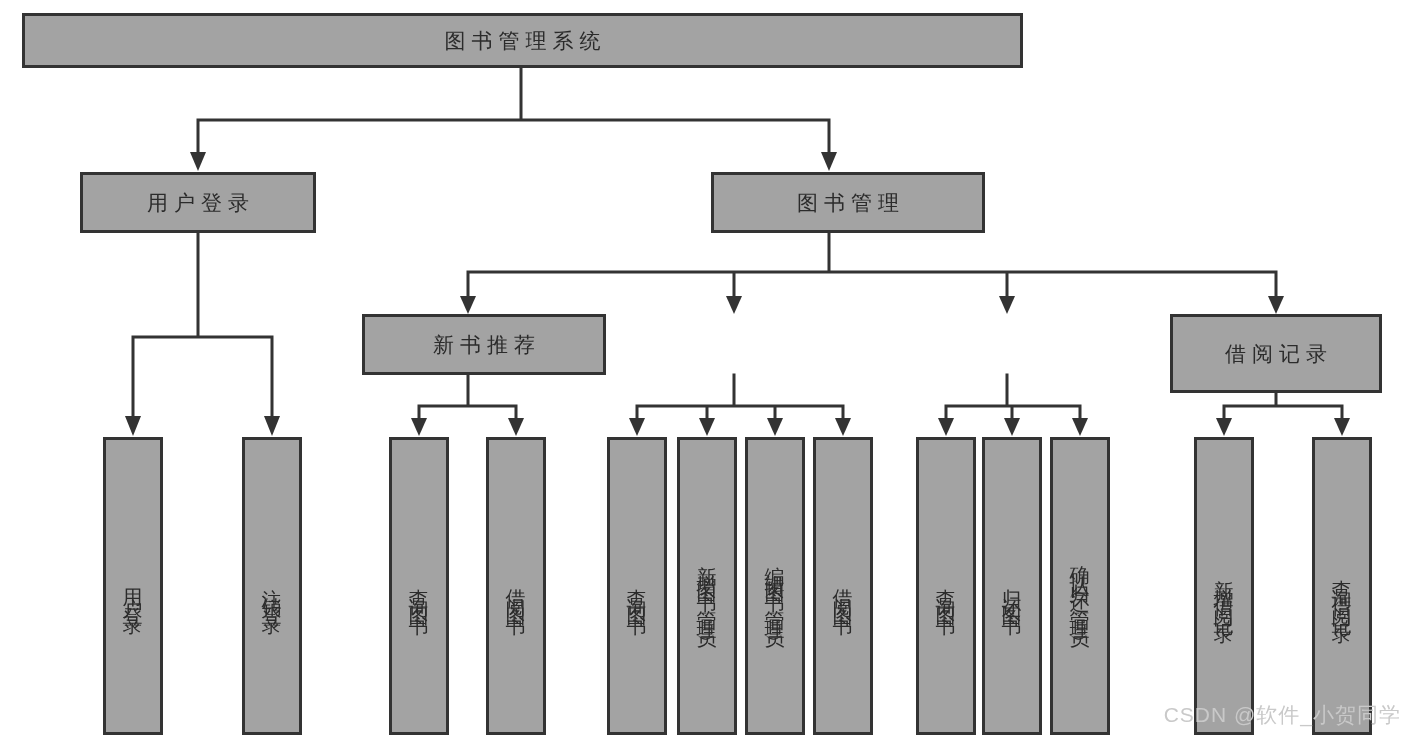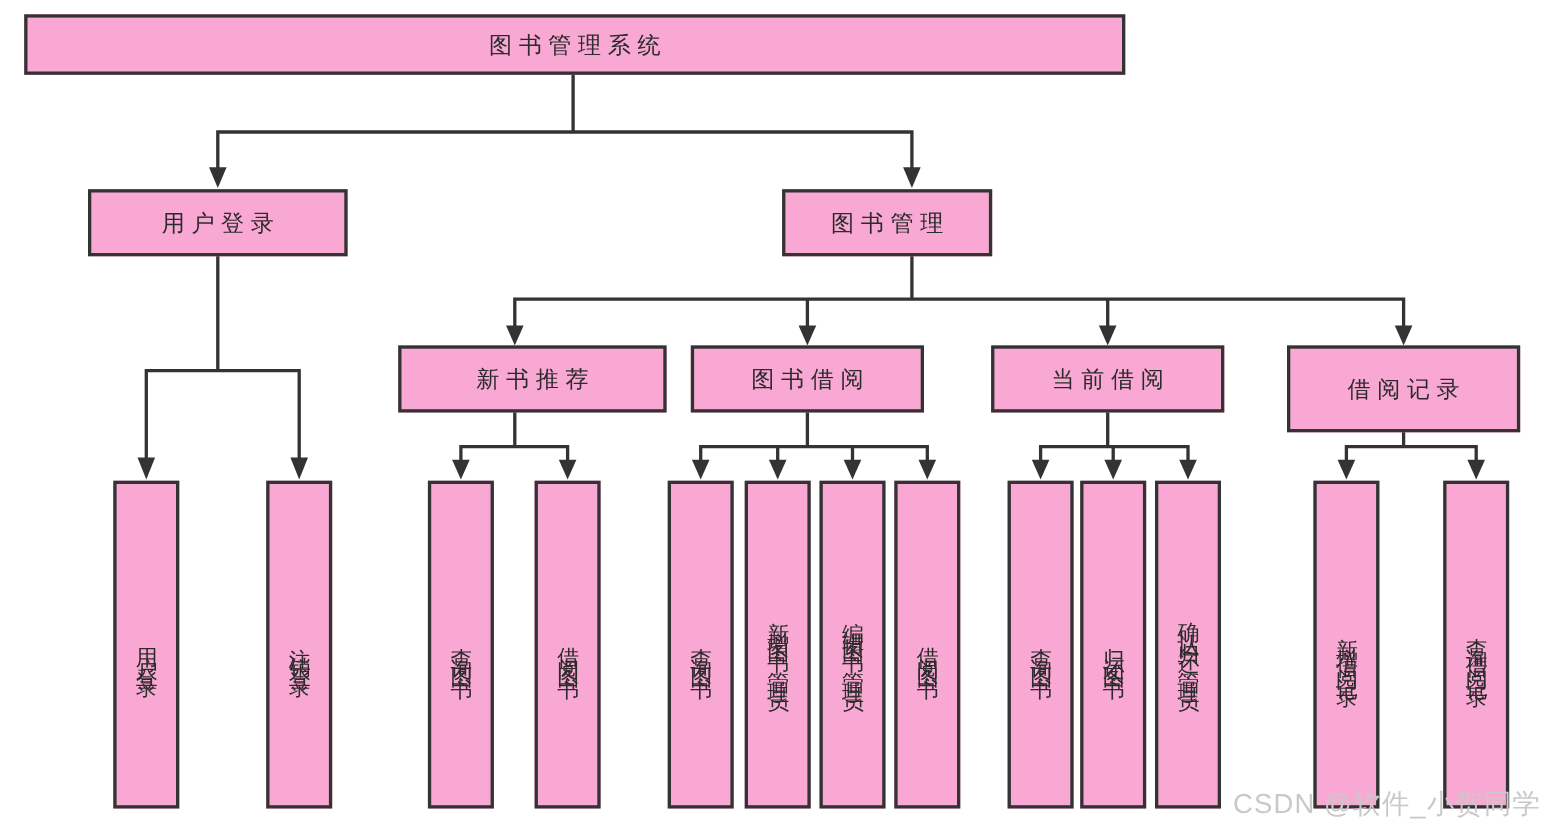--- a/index.html
+++ b/index.html
@@ -18,21 +18,21 @@
   }
   .connectors path {
     stroke: #333333;
     stroke-width: 3;
     fill: none;
     stroke-linecap: square;
   }
   .connectors polygon { fill: #333333; }
   .node {
     position: absolute;
-    background: #f9a8d4;
+    background: #a3a3a3;
     border: 3px solid #333333;
     box-sizing: border-box;
     display: flex;
     align-items: center;
     justify-content: center;
     color: #2b2b2b;
     z-index: 2;
   }
   .node.h .lbl {
     font-size: 21px;
@@ -45,22 +45,22 @@
     writing-mode: vertical-rl;
     text-orientation: mixed;
     font-size: 20px;
     letter-spacing: 9px;
     padding-top: 9px; 
     line-height: 1;
   }
   .watermark {
     position: absolute;
     right: 4px;
-    bottom: 0;
-    font-size: 25px;
+    bottom: 18px;
+    font-size: 21px;
     letter-spacing: 1px;
     color: #c9c9c9;
     z-index: 5;
     white-space: nowrap;
   }
 </style>
 </head>
 <body>
 
 <div class="canvas">
@@ -101,32 +101,26 @@
     <polygon points="1334,418 1350,418 1342,436"></polygon>
   </svg>
 
   <div class="node h" style="left:22px;top:13px;width:1001px;height:55px">
     <span class="lbl">图书管理系统</span>
   </div>
 
   <div class="node h" style="left:80px;top:172px;width:236px;height:61px">
     <span class="lbl">用户登录</span>
   </div>
-  <div class="node h" style="left:711px;top:172px;width:191px;height:61px">
+  <div class="node h" style="left:711px;top:172px;width:274px;height:61px">
     <span class="lbl">图书管理</span>
   </div>
 
   <div class="node h" style="left:362px;top:314px;width:244px;height:61px">
     <span class="lbl">新书推荐</span>
-  </div>
-  <div class="node h" style="left:628px;top:314px;width:212px;height:61px">
-    <span class="lbl">图书借阅</span>
-  </div>
-  <div class="node h" style="left:901px;top:314px;width:212px;height:61px">
-    <span class="lbl">当前借阅</span>
   </div>
   <div class="node h" style="left:1170px;top:314px;width:212px;height:79px">
     <span class="lbl">借阅记录</span>
   </div>
 
   <div class="node v" style="left:103px;top:437px">
     <span class="lbl">用户登录</span>
   </div>
   <div class="node v" style="left:242px;top:437px">
     <span class="lbl">注销登录</span>

